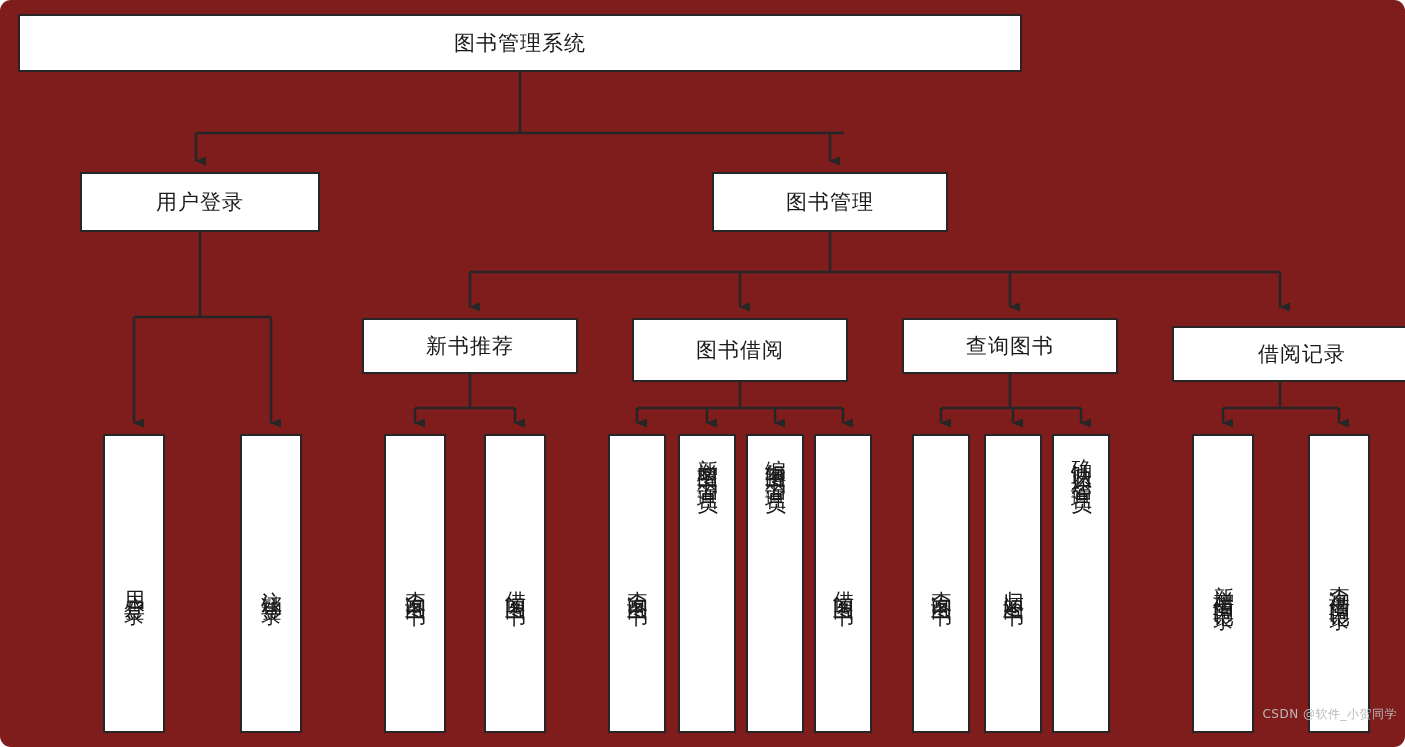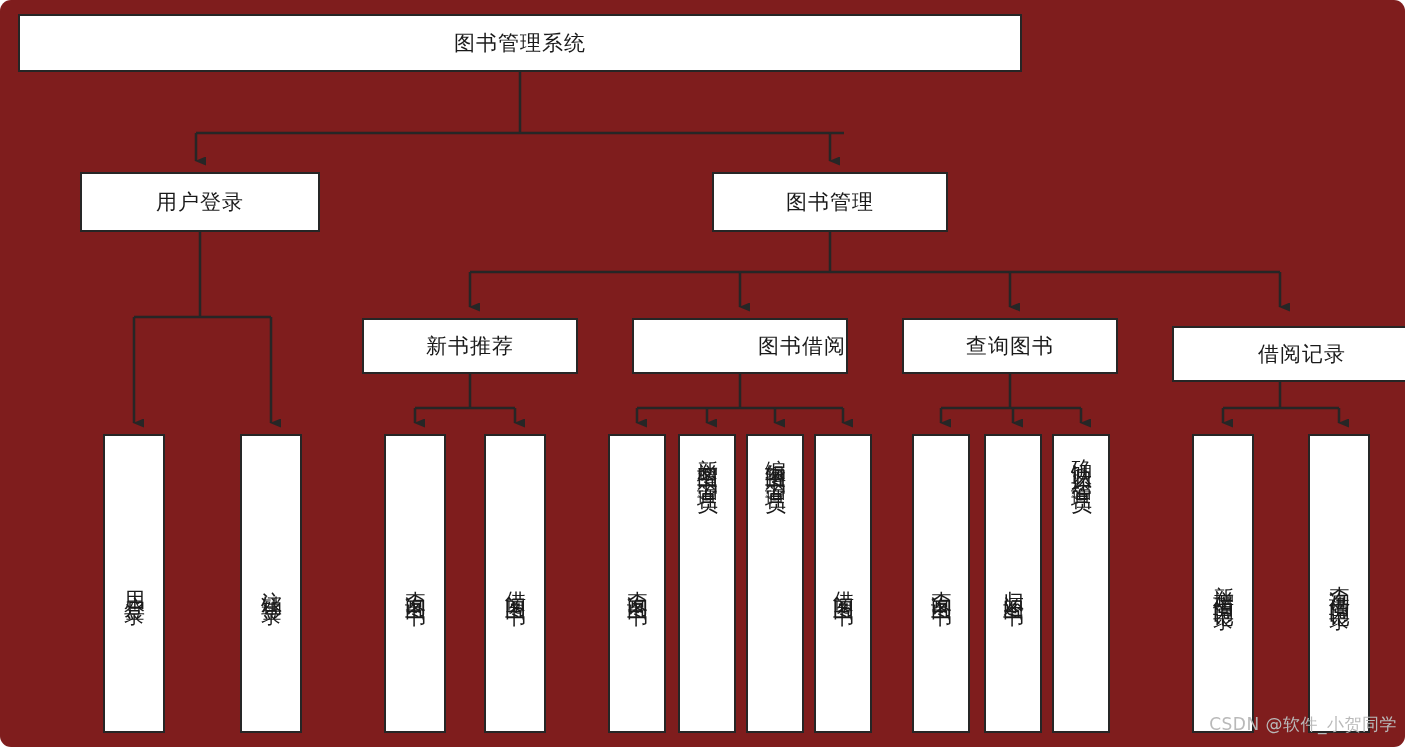--- a/index.html
+++ b/index.html
@@ -52,22 +52,22 @@
     line-height: 1;
     white-space: nowrap;
   }
   .vlabel.mid {
     margin-top: auto;
     margin-bottom: auto;
   }
   .watermark {
     position: absolute;
     right: 8px;
-    bottom: 11px;
-    font-size: 17px;
+    bottom: 24px;
+    font-size: 12px;
     color: #b9b9b9;
     letter-spacing: 0.5px;
     white-space: nowrap;
   }
 </style>
 </head>
 <body>
 
 <div id="canvas">
 
@@ -128,21 +128,21 @@
   <div class="node horiz" style="left: 80px; top: 172px; width: 240px; height: 60px; border-color: rgb(38, 38, 38); background: rgb(255, 255, 255); color: rgb(26, 26, 26);">
     <span>用户登录</span>
   </div>
   <div class="node horiz" style="left: 712px; top: 172px; width: 236px; height: 60px; border-color: rgb(38, 38, 38); background: rgb(255, 255, 255); color: rgb(26, 26, 26); justify-content: center;">
     <span>图书管理</span>
   </div>
 
   <div class="node horiz" style="left: 362px; top: 318px; width: 216px; height: 56px; border-color: rgb(38, 38, 38); background: rgb(255, 255, 255); color: rgb(26, 26, 26);">
     <span>新书推荐</span>
   </div>
-  <div class="node horiz" style="left: 632px; top: 318px; width: 216px; height: 56px; border-color: rgb(38, 38, 38); background: rgb(255, 255, 255); color: rgb(26, 26, 26); justify-content: flex-end;">
+  <div class="node horiz" style="left: 632px; top: 318px; width: 216px; height: 64px; border-color: rgb(38, 38, 38); background: rgb(255, 255, 255); color: rgb(26, 26, 26);">
     <span>图书借阅</span>
   </div>
   <div class="node horiz" style="left: 902px; top: 318px; width: 216px; height: 56px; border-color: rgb(38, 38, 38); background: rgb(255, 255, 255); color: rgb(26, 26, 26);">
     <span>查询图书</span>
   </div>
   <div class="node horiz" style="left: 1172px; top: 326px; width: 252px; height: 56px; border-color: rgb(38, 38, 38); background: rgb(255, 255, 255); color: rgb(26, 26, 26); padding-left: 8px;">
     <span>借阅记录</span>
   </div>
 
   <div class="node vert" style="left: 103px; top: 434px; width: 62px; height: 299px; border-color: rgb(38, 38, 38); background: rgb(255, 255, 255); color: rgb(26, 26, 26);">

